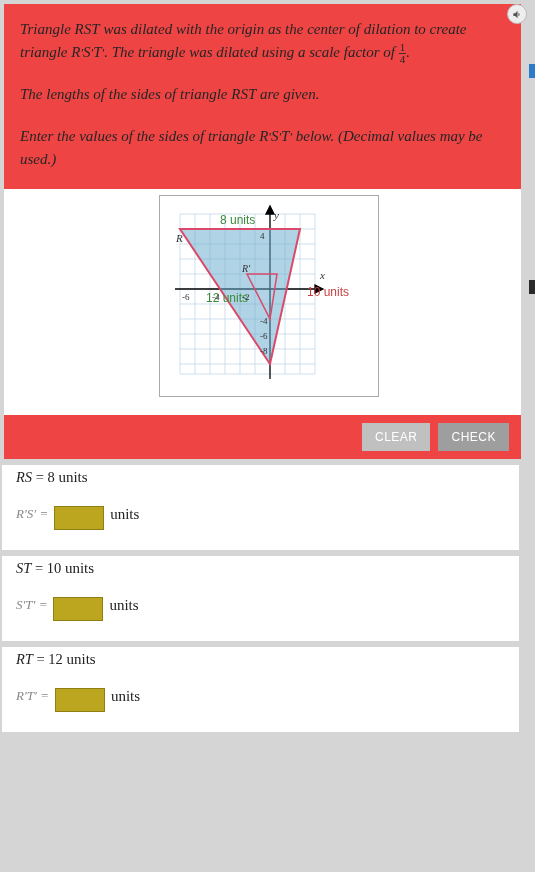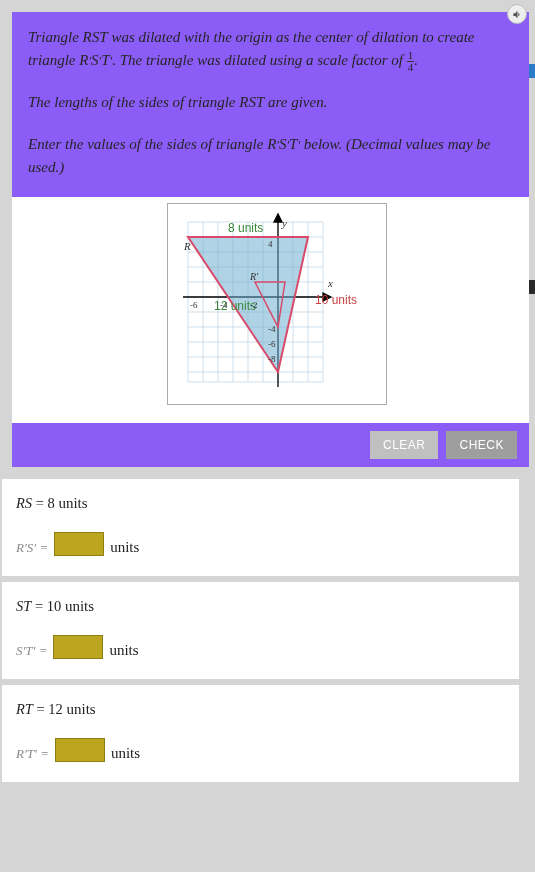--- a/index.html
+++ b/index.html
@@ -6,22 +6,22 @@
 body {
   font-family: Georgia, 'Times New Roman', serif;
   background: #d5d5d5;
   color: #333;
   width: 535px;
   height: 872px;
   overflow: hidden;
   position: relative;
 }
 .main-panel {
-  background: #8b5cf6;
-  margin: 12px;
+  background: #ef4444;
+  margin: 4px;
   width: 517px;
 }
 .question-block {
   padding: 14px 16px 18px 16px;
   font-size: 15px;
   line-height: 1.55;
   color: #252525;
   font-style: italic;
 }
 .question-block p {
@@ -70,33 +70,33 @@
   margin-left: 4px;
   letter-spacing: 0.5px;
 }
 .btn-clear { background: #c0c0c0; color: #fff; }
 .btn-check { background: #9e9e9e; color: #fff; }
 
 .answer-panel {
   background: #fff;
   margin: 6px 2px 0 2px;
   width: 517px;
-  padding: 16px 14px 20px 14px;
+  padding: 4px 14px 20px 14px;
 }
 .given-line {
   font-size: 14.5px;
   color: #222;
   margin-bottom: 20px;
 }
 .given-line .var { font-style: italic; font-family: 'Times New Roman', serif; }
 .input-line {
   font-size: 14px;
   color: #666;
   display: flex;
-  align-items: flex-end;
+  align-items: flex-start;
   gap: 6px;
 }
 .input-line .lbl { font-style: italic; font-family: 'Times New Roman', serif; font-size: 13px; color: #888; }
 .ans-input {
   width: 50px;
   height: 24px;
   background: #c4b32e;
   background: #bba91f;
   background: #c0a828;
   background: #bfa828;

